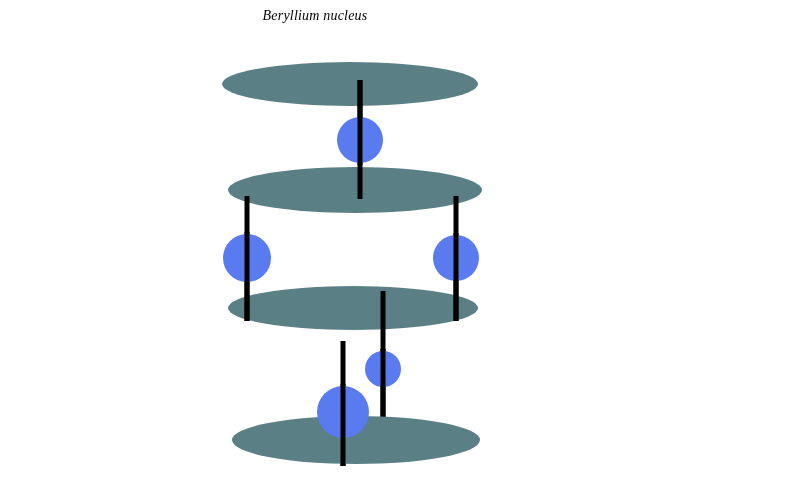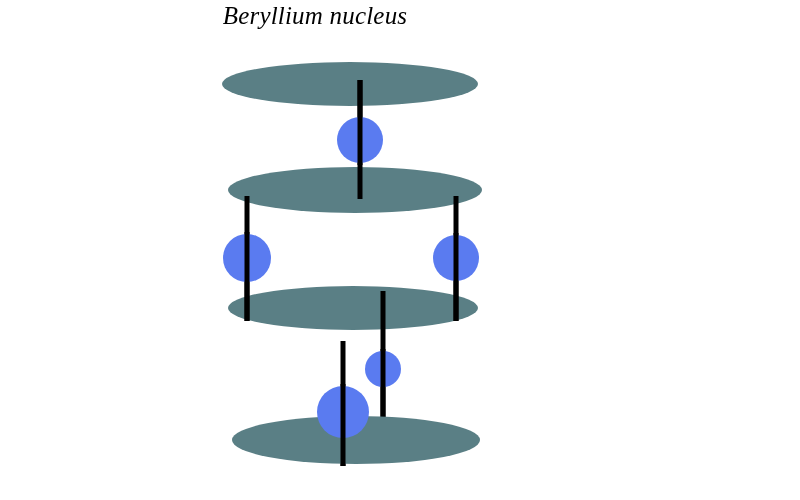--- a/index.html
+++ b/index.html
@@ -20,21 +20,21 @@
     background: #ffffff;
   }
   #figure-title {
     position: absolute;
     left: 0;
     top: 3px;
     width: 630px;
     text-align: center;
     font-family: "Liberation Serif", "DejaVu Serif", serif;
     font-style: italic;
-    font-size: 25px;
+    font-size: 14px;
     line-height: 26px;
     color: #000000;
     letter-spacing: 0.2px;
     white-space: nowrap;
   }
   #nucleus-svg {
     position: absolute;
     left: 0;
     top: 0;
     width: 800px;

